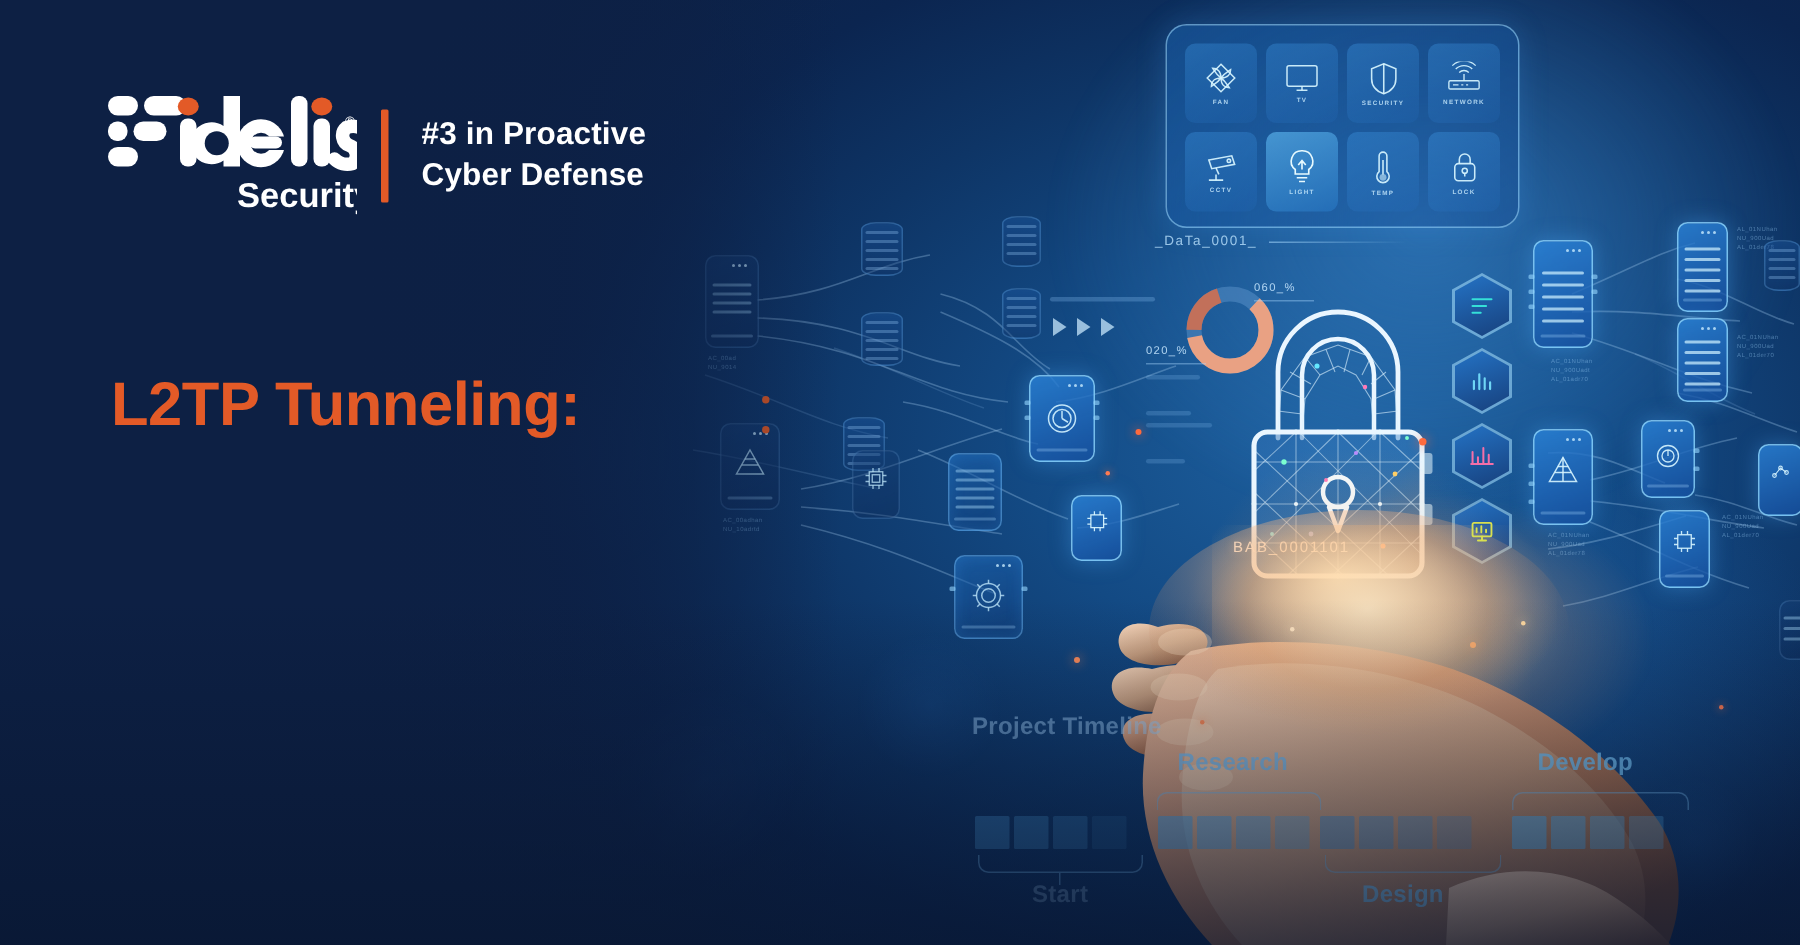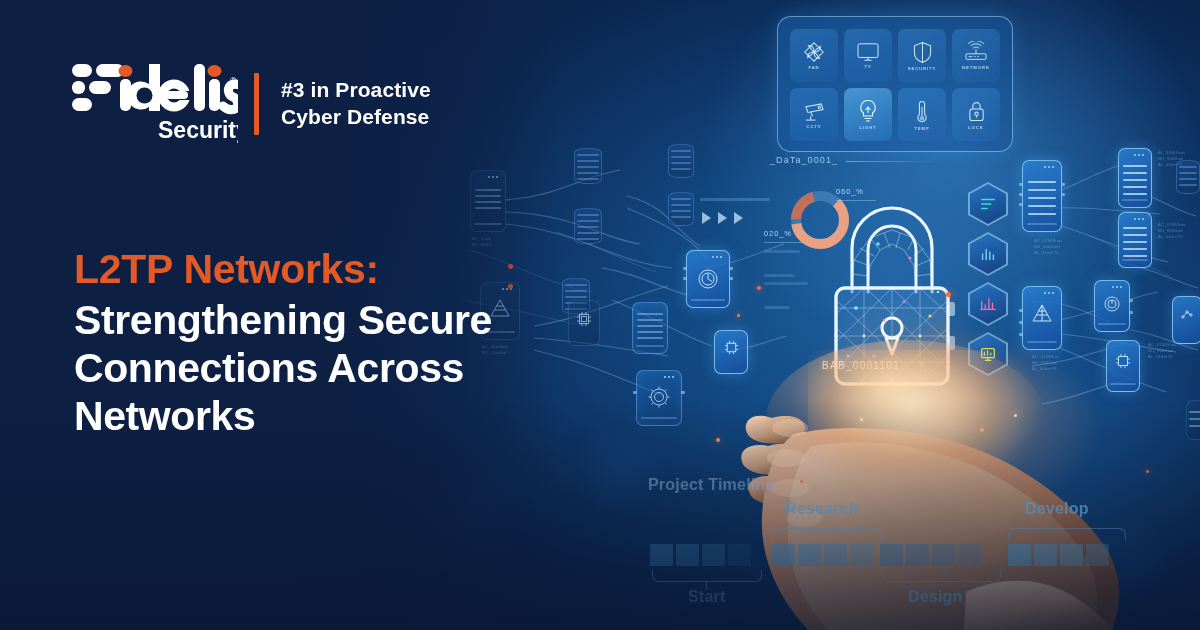--- a/index.html
+++ b/index.html
@@ -901,19 +901,16 @@
       </svg>
     </div>
 
     <div class="divider"></div>
 
     <div class="tagline">#3 in Proactive
 Cyber Defense</div>
   </div>
 
   <div class="headline">
-    <div class="h-accent">L2TP Networks:</div>
-    <div class="h-main">Strengthening Secure
-Connections Across
-Networks</div>
+    <div class="h-accent">L2TP Tunneling:</div>
   </div>
 
 </div>
 
 </body></html>

